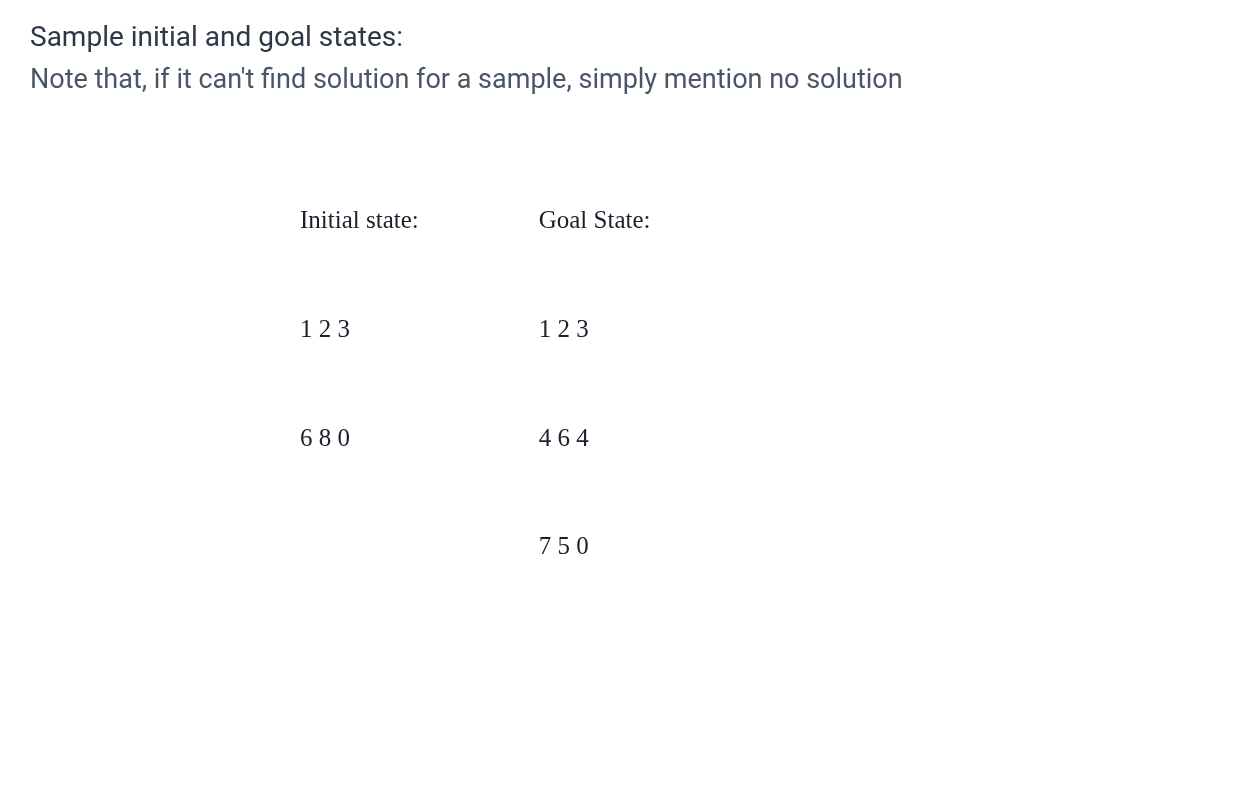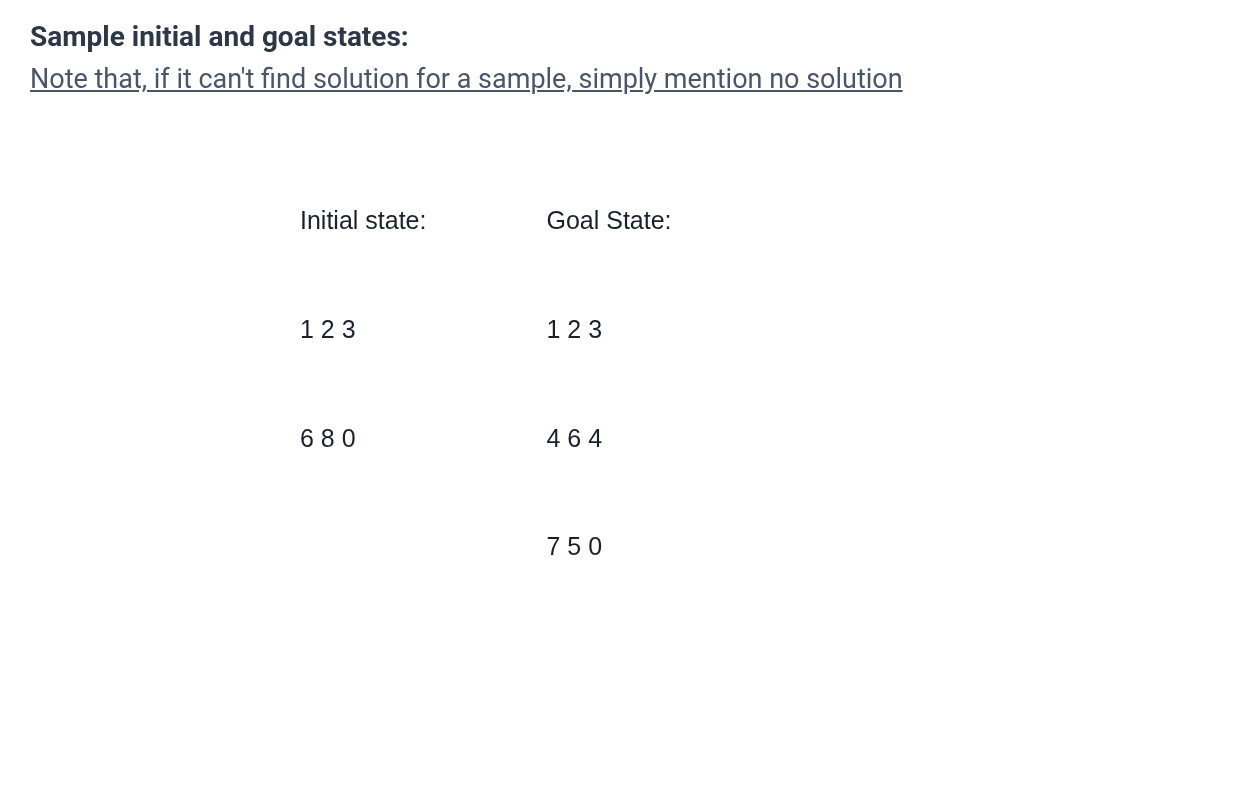--- a/index.html
+++ b/index.html
@@ -8,51 +8,50 @@
       box-sizing: border-box;
     }
     body {
       font-family: -apple-system, BlinkMacSystemFont, "Segoe UI", Roboto, Helvetica, Arial, sans-serif;
       background: #ffffff;
       padding: 20px 30px;
       color: #374151;
     }
     .heading {
       font-size: 28px;
-      font-weight: 700;
+      font-weight: 400;
       color: #2d3748;
       margin-bottom: 6px;
     }
     .note {
       font-size: 27px;
       color: #4a5568;
       line-height: 1.5;
       text-align: center;
       max-width: 1180px;
       margin-bottom: 30px;
     }
     .note-line1 {
       text-align: left;
-      text-decoration: underline;
     }
     .note-line2 {
       text-align: center;
     }
     .states-wrap {
       display: flex;
       flex-direction: column;
       gap: 50px;
       padding-left: 270px;
     }
     .state-pair {
       display: flex;
       gap: 120px;
     }
     .state-block {
-      font-family: Liberation Sans, sans-serif;
+      font-family: Liberation Serif, serif;
       font-size: 25px;
       line-height: 1.45;
       color: #1a202c;
       white-space: pre;
     }
   </style>
 </head>
 <body>
 
 <div class="heading">Sample initial and goal states:</div>

